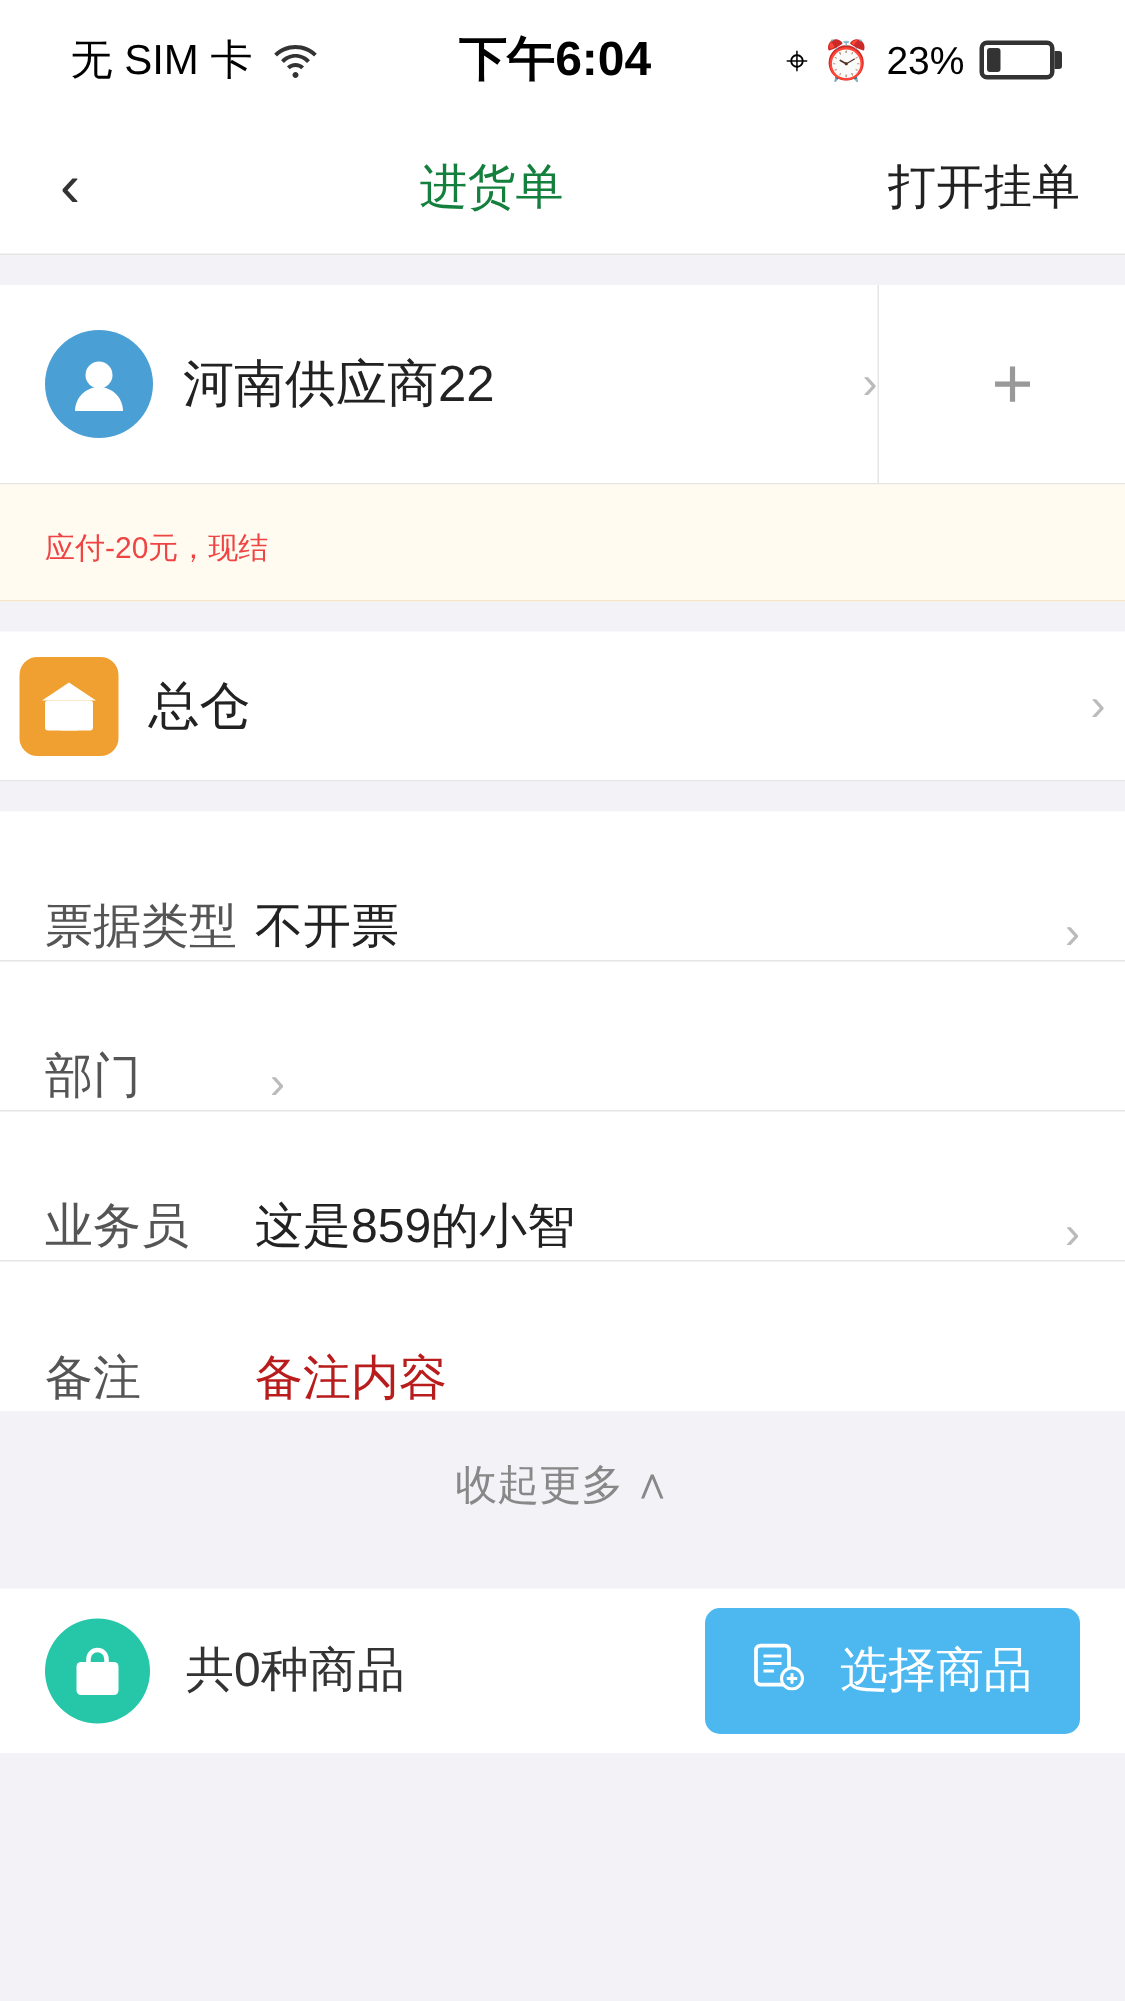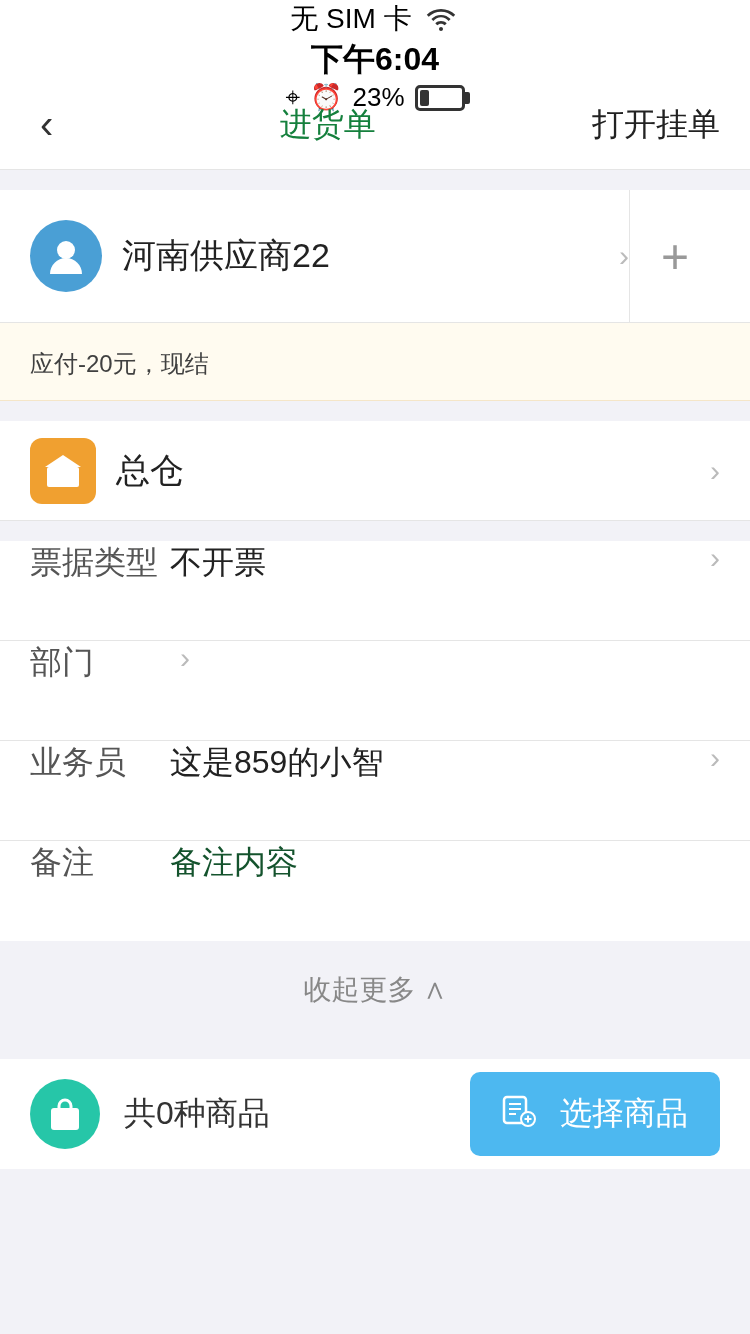--- a/index.html
+++ b/index.html
@@ -13,24 +13,23 @@
     }
 
     
     .status-bar {
       width: 750px;
       height: 80px;
       background: #fff;
       display: flex;
       align-items: center;
       justify-content: space-between;
-      padding: 0 16px;
+      padding: 0 47px;
       font-size: 28px;
       font-weight: 500;
-      flex-direction: column;
     }
     .status-left {
       display: flex;
       align-items: center;
       gap: 10px;
     }
     .wifi-icon {
       width: 38px;
       height: 28px;
     }
@@ -103,20 +102,21 @@
       background: #f2f2f7;
     }
 
     
     .supplier-section {
       background: #fff;
       padding: 0 30px;
       display: flex;
       align-items: stretch;
       border-bottom: 1px solid #e5e5e5;
+      gap: 44px;
     }
     .supplier-main {
       flex: 1;
       display: flex;
       align-items: center;
       padding: 30px 0;
       border-right: 1px solid #e5e5e5;
       cursor: pointer;
     }
     .supplier-avatar {
@@ -155,28 +155,28 @@
       cursor: pointer;
     }
 
     
     .notice-banner {
       background: #fffbf0;
       padding: 20px 30px;
       border-bottom: 1px solid #f5e6c8;
     }
     .notice-text {
-      font-size: 24px;
-      color: #404040;
+      font-size: 20px;
+      color: #ef4444;
     }
 
     
     .warehouse-section {
       background: #fff;
-      padding: 0 30px;
+      padding: 0 13px;
       display: flex;
       align-items: center;
       min-height: 100px;
       border-bottom: 1px solid #e5e5e5;
       cursor: pointer;
     }
     .warehouse-icon {
       width: 66px;
       height: 66px;
       border-radius: 12px;
@@ -197,21 +197,21 @@
       color: #222;
       flex: 1;
     }
 
     
     .form-section {
       background: #fff;
     }
     .form-row {
       display: flex;
-      align-items: flex-start;
+      align-items: flex-end;
       padding: 0 30px;
       min-height: 100px;
       border-bottom: 1px solid #e5e5e5;
       cursor: pointer;
     }
     .form-row:last-child {
       border-bottom: none;
     }
     .form-label {
       font-size: 32px;
@@ -219,21 +219,21 @@
       width: 140px;
       flex-shrink: 0;
     }
     .form-value {
       font-size: 32px;
       color: #222;
       flex: 1;
     }
     .form-placeholder {
       font-size: 32px;
-      color: #14532d;
+      color: #b91c1c;
       flex: 1;
     }
     .form-chevron {
       font-size: 30px;
       color: #bbb;
       margin-left: 10px;
     }
 
     
     .collapse-btn {

